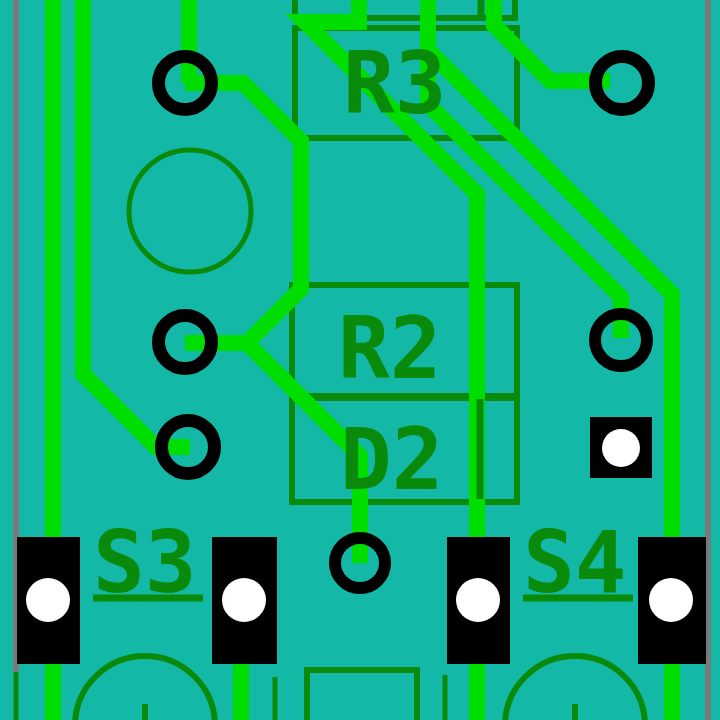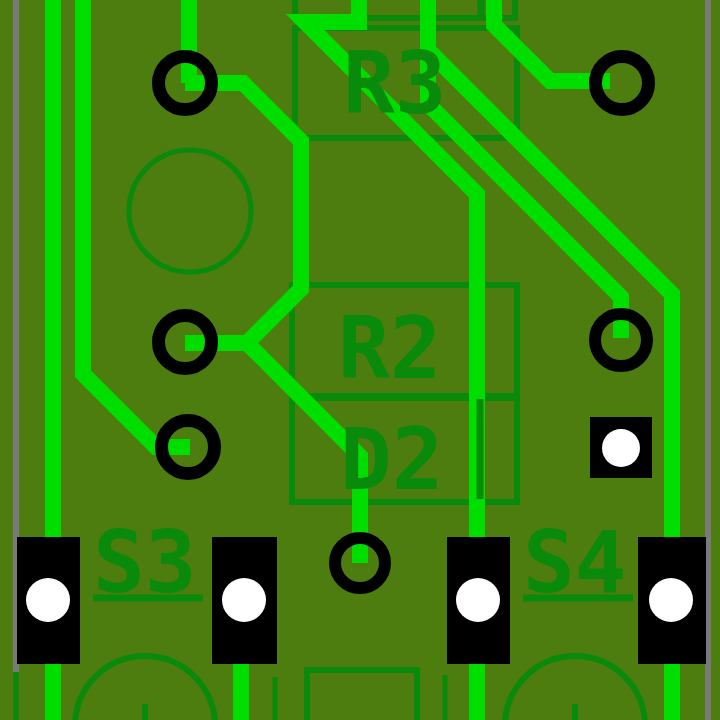--- a/index.html
+++ b/index.html
@@ -1,16 +1,16 @@
 <!DOCTYPE html>
 <html><head>
 <meta charset="utf-8">
 <style>
   html,body{margin:0;padding:0;background:#ffffff;}
-  #wrap{position:relative;width:720px;height:720px;overflow:hidden;background:#4d7c0f;}
+  #wrap{position:relative;width:720px;height:720px;overflow:hidden;background:#14b8a6;}
   svg text{font-family:"DejaVu Sans Mono","Liberation Mono",monospace;font-weight:bold;}
 </style>
 </head>
 <body>
 
 <div id="wrap">
   <svg id="board" width="720" height="720" viewBox="0 0 720 720" xmlns="http://www.w3.org/2000/svg">
     <g id="layer-board-edges">
         <line x1="16" y1="0" x2="16" y2="672" stroke="#7a7a7a" stroke-width="6"></line>
         <line x1="708" y1="0" x2="708" y2="720" stroke="#7a7a7a" stroke-width="6"></line>

